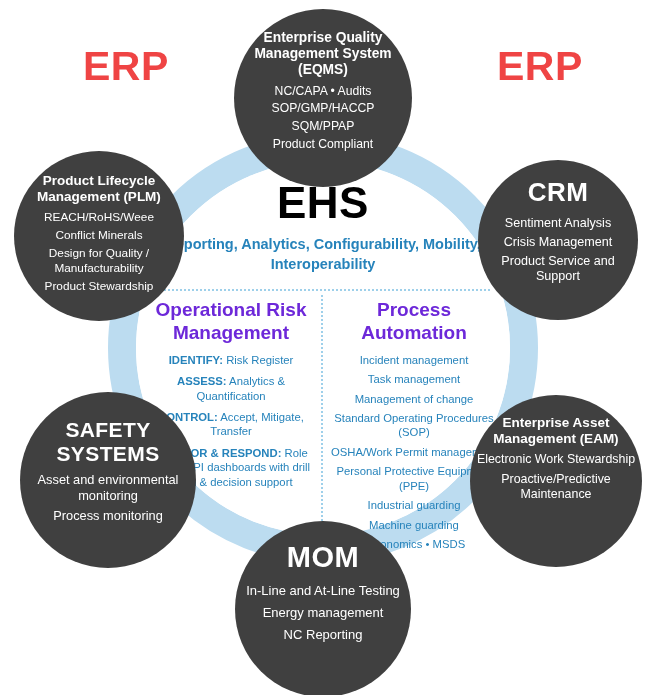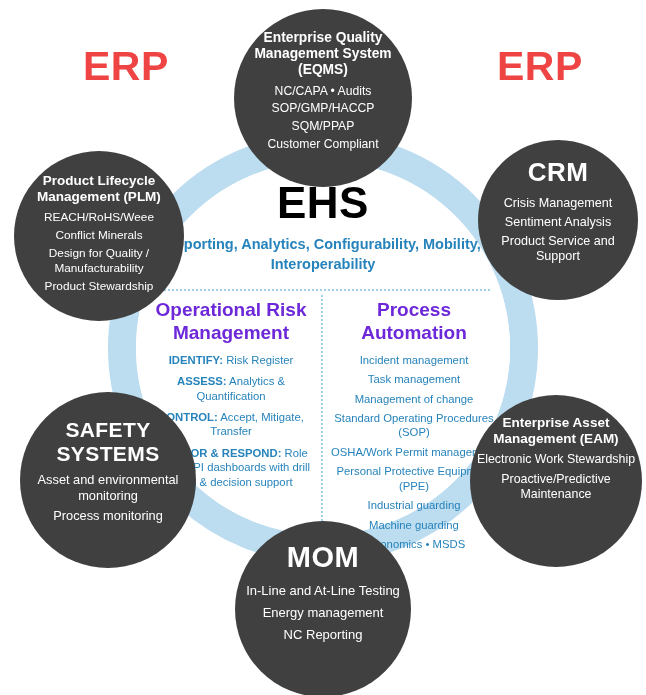--- a/index.html
+++ b/index.html
@@ -137,21 +137,21 @@
   
   #node-plm {
     left: 14px; top: 151px; width: 170px; height: 170px;
     padding-top: 22px;
   }
   #node-plm .n-title { font-size: 13.5px; }
   #node-plm .n-list li { font-size: 11.8px; margin-bottom: 4px; }
 
   
   #node-crm {
-    left: 478px; top: 140px; width: 160px; height: 160px;
+    left: 478px; top: 160px; width: 160px; height: 160px;
     padding-top: 18px;
     align-items: center;
   }
   #node-crm .n-title { font-size: 26px; letter-spacing: 0.5px; margin-bottom: 8px; }
   #node-crm .n-list li { font-size: 12.6px; margin-bottom: 4px; }
 
   
   #node-safety {
     left: 20px; top: 392px; width: 176px; height: 176px;
     padding-top: 26px;
@@ -218,39 +218,39 @@
         </ul>
     </div>
   </div>
 
   <div class="node" id="node-eqms">
     <div class="n-title">Enterprise Quality Management System (EQMS)</div>
     <ul class="n-list">
         <li>NC/CAPA • Audits</li>
         <li>SOP/GMP/HACCP</li>
         <li>SQM/PPAP</li>
-        <li>Customer Compliant</li>
+        <li>Product Compliant</li>
       </ul>
   </div>
 
   <div class="node" id="node-plm">
     <div class="n-title">Product Lifecycle Management (PLM)</div>
     <ul class="n-list">
         <li>REACH/RoHS/Weee</li>
         <li>Conflict Minerals</li>
         <li>Design for Quality / Manufacturability</li>
         <li>Product Stewardship</li>
       </ul>
   </div>
 
   <div class="node" id="node-crm">
     <div class="n-title">CRM</div>
     <ul class="n-list">
+        <li>Sentiment Analysis</li>
         <li>Crisis Management</li>
-        <li>Sentiment Analysis</li>
         <li>Product Service and Support</li>
       </ul>
   </div>
 
   <div class="node" id="node-safety">
     <div class="n-title">SAFETY SYSTEMS</div>
     <ul class="n-list">
         <li>Asset and environmental monitoring</li>
         <li>Process monitoring</li>
       </ul>

